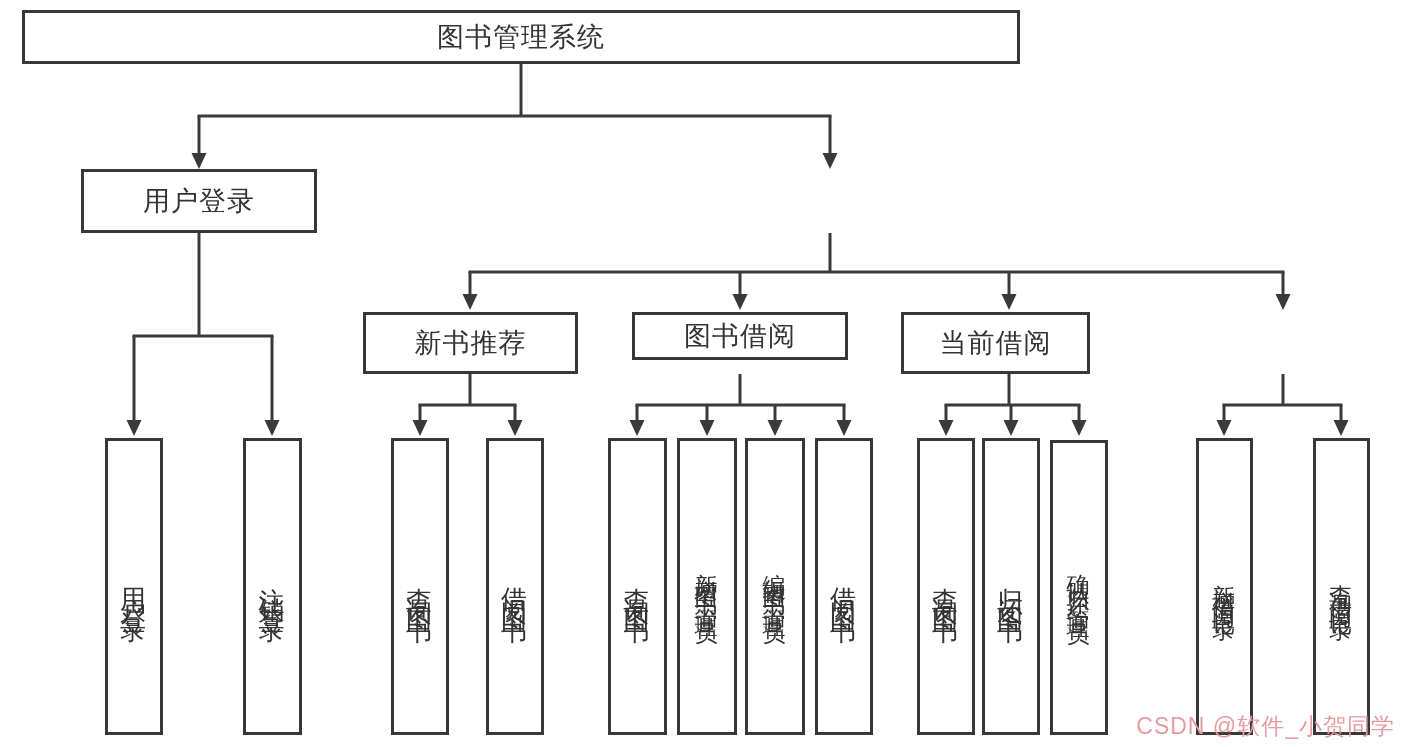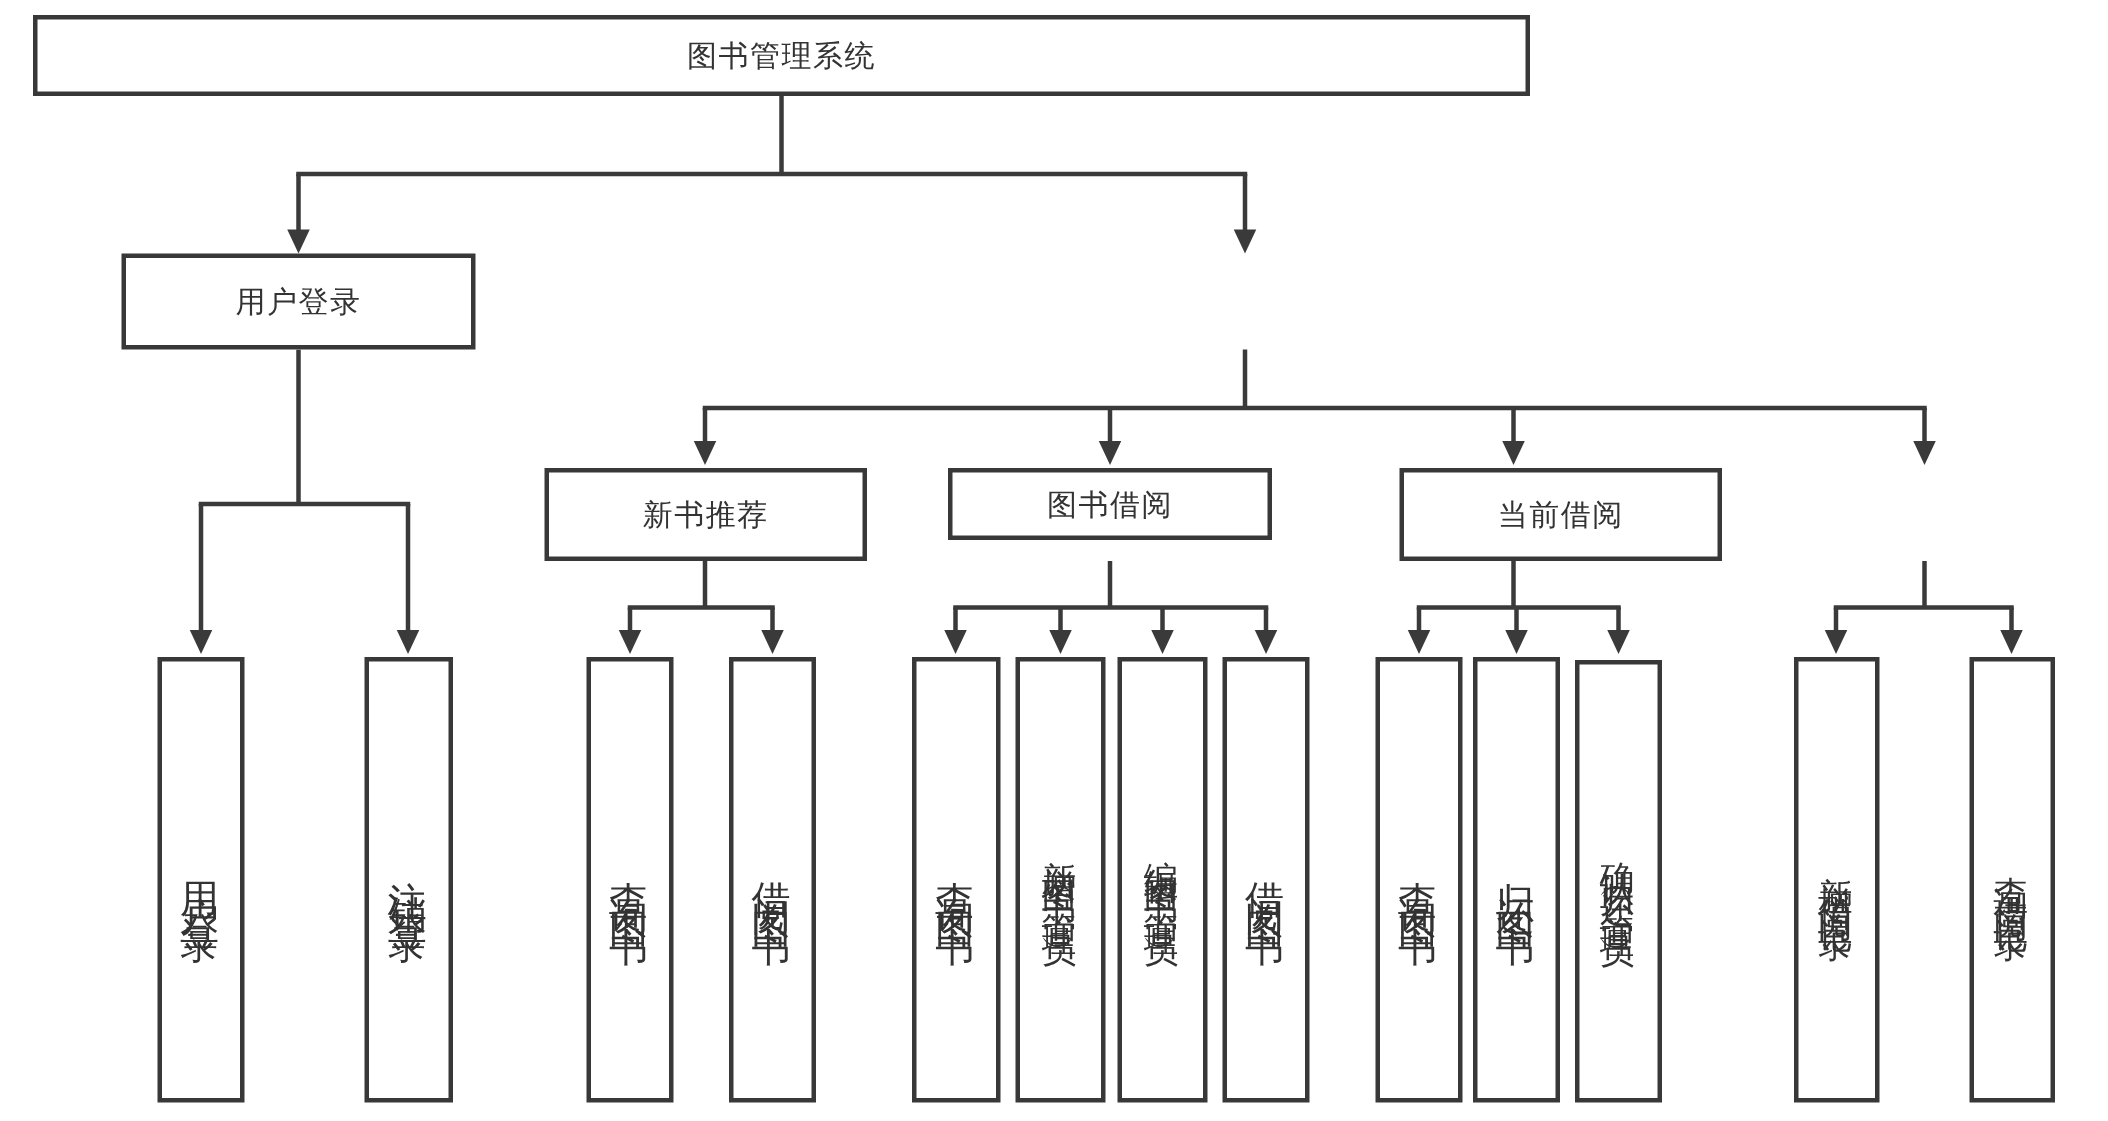--- a/index.html
+++ b/index.html
@@ -29,21 +29,21 @@
     display: flex;
     align-items: center;
     justify-content: center;
     z-index: 2;
   }
   .box .lbl {
     color: #333333;
     white-space: nowrap;
   }
   .hbox .lbl {
-    font-size: 20px;
+    font-size: 27px;
     letter-spacing: 1px;
   }
   .leaf .lbl {
     writing-mode: vertical-rl;
     white-space: normal;
   }
   .leaf-short .lbl {
     font-size: 26px;
     letter-spacing: 10px;
   }
@@ -139,21 +139,21 @@
   <div class="box hbox" style="left:81px; top:169px; width:236px; height:64px">
     <span class="lbl">用户登录</span>
   </div>
 
   <div class="box hbox" style="left:363px; top:312px; width:215px; height:62px">
     <span class="lbl">新书推荐</span>
   </div>
   <div class="box hbox" style="left:632px; top:312px; width:216px; height:48px">
     <span class="lbl">图书借阅</span>
   </div>
-  <div class="box hbox" style="left:933px; top:312px; width:215px; height:62px">
+  <div class="box hbox" style="left:901px; top:312px; width:189px; height:62px">
     <span class="lbl">当前借阅</span>
   </div>
 
   <div class="box leaf leaf-short" style="left:105px; top:438px; width:58px; height:297px">
     <span class="lbl">用户登录</span>
   </div>
   <div class="box leaf leaf-short" style="left:243px; top:438px; width:59px; height:297px">
     <span class="lbl">注销登录</span>
   </div>
 
@@ -187,14 +187,15 @@
     <span class="lbl">确认归还（管理员）</span>
   </div>
 
   <div class="box leaf leaf-long" style="left:1196px; top:438px; width:57px; height:297px">
     <span class="lbl">新增借阅记录</span>
   </div>
   <div class="box leaf leaf-long" style="left:1313px; top:438px; width:57px; height:297px">
     <span class="lbl">查询借阅记录</span>
   </div>
 
+  <div class="watermark" style="color: rgb(232, 154, 158);">CSDN @软件_小贺同学</div>
 
 </div>
 
 </body></html>

